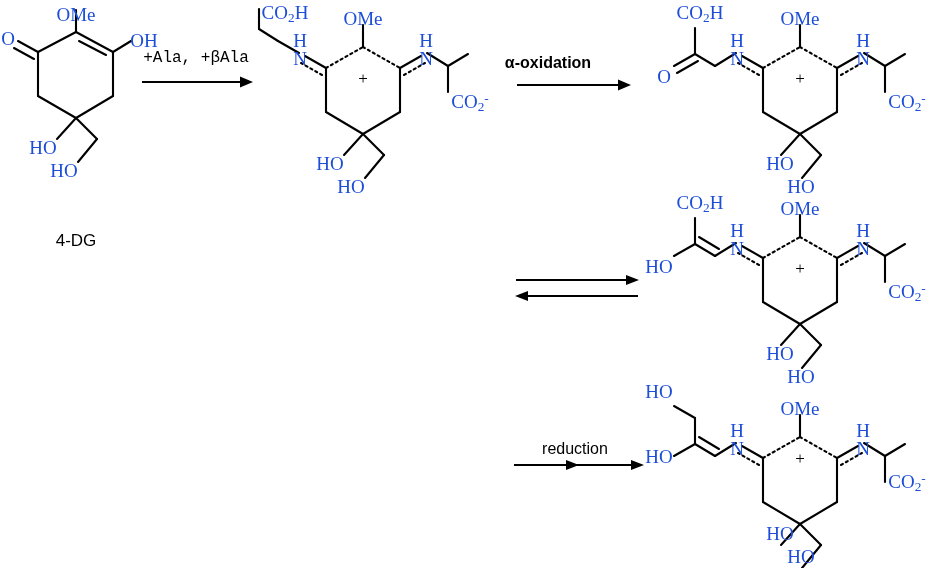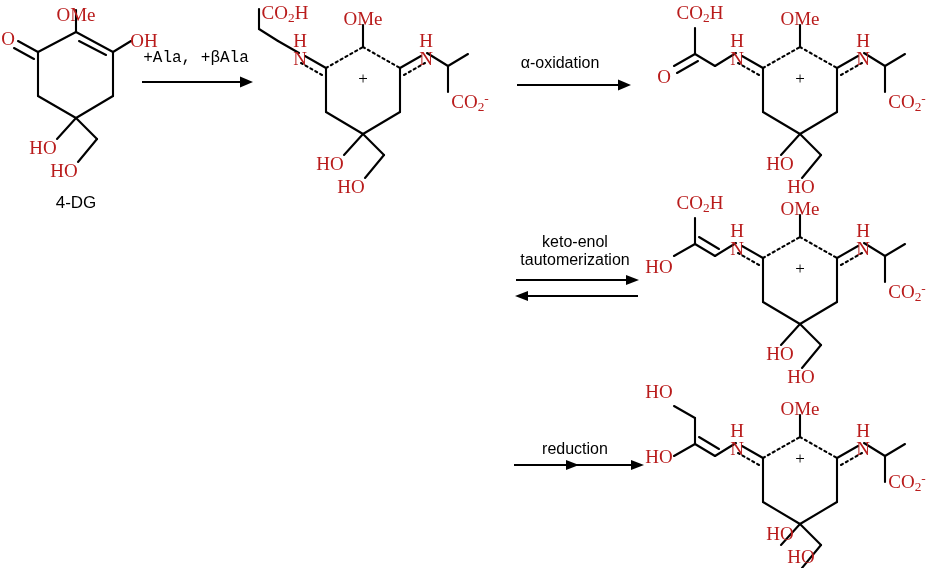--- a/index.html
+++ b/index.html
@@ -12,21 +12,21 @@
   svg.struct{position:absolute;overflow:visible;}
   .bond{stroke:#000;stroke-width:2.1;fill:none;stroke-linecap:round;stroke-linejoin:round;}
   .bond-dot{stroke:#000;stroke-width:2.1;fill:none;stroke-linecap:round;stroke-dasharray:2.2 3.4;}
   .arrow-line{stroke:#000;stroke-width:2.0;fill:none;}
   .arrow-head{fill:#000;}
   .lbl{
     position:absolute;
     font-family:"Liberation Serif", serif;
     font-size:19px;
     line-height:1;
-    color:#b91c1c;
+    color:#1d4ed8;
     white-space:nowrap;
   }
   .lbl.c{transform:translate(-50%,-50%);}
   .lbl sub{font-size:0.70em;vertical-align:-0.22em;}
   .lbl sup{font-size:0.70em;vertical-align:0.38em;}
   .rxn-label{
     position:absolute;
     font-family:"Liberation Sans", sans-serif;
     font-size:16px;
     line-height:1.12;
@@ -35,20 +35,21 @@
     white-space:pre-line;
     transform:translate(-50%,0);
   }
   .cmpd-name{
     position:absolute;
     font-family:"Liberation Sans", sans-serif;
     font-size:17px;
     color:#000;
     transform:translate(-50%,0);
     white-space:nowrap;
+    margin-top:38px;
   }
   .plus-charge{
     position:absolute;
     font-family:"Liberation Serif", serif;
     font-size:17px;
     transform:translate(-50%,-50%);
     color:#000;
   }
 </style>
 </head>
@@ -134,21 +135,21 @@
   <div class="lbl c" style="left:300px;top:58px;">N</div>
   <div class="lbl c" style="left:300px;top:40px;">H</div>
   <div class="lbl c" style="left:363px;top:18px;">OMe</div>
   <div class="plus-charge" style="left:363px;top:79px;">+</div>
   <div class="lbl c" style="left:426px;top:58px;">N</div>
   <div class="lbl c" style="left:426px;top:40px;">H</div>
   <div class="lbl c" style="left:470px;top:103px;"><span>CO<sub>2</sub><sup>-</sup></span></div>
   <div class="lbl c" style="left:330px;top:163px;">HO</div>
   <div class="lbl c" style="left:351px;top:186px;">HO</div>
 
-  <div class="rxn-label" style="left:560px;top:54px;">α-oxidation</div>
+  <div class="rxn-label" style="left:548px;top:54px;font-weight:bold;">α-oxidation</div>
   <svg class="struct" style="left:515px;top:75px;width:118px;height:20px;" viewBox="0 0 118 20">
     <path class="arrow-line" d="M2,10 L103,10"></path>
     <polygon class="arrow-head" points="103,4.5 116,10 103,15.5"></polygon>
   </svg>
 
   <svg class="struct" style="left:645px;top:0px;width:285px;height:200px;" viewBox="0 0 285 200">
 
     <path class="bond-dot" d="M118,68 L155,47"></path>
     <path class="bond-dot" d="M155,47 L192,68"></path>
     <path class="bond" d="M192,68 L192,112"></path>
@@ -185,22 +186,20 @@
   <div class="lbl c" style="left:737px;top:58px;">N</div>
   <div class="lbl c" style="left:737px;top:40px;">H</div>
   <div class="lbl c" style="left:800px;top:18px;">OMe</div>
   <div class="plus-charge" style="left:800px;top:79px;">+</div>
   <div class="lbl c" style="left:863px;top:58px;">N</div>
   <div class="lbl c" style="left:863px;top:40px;">H</div>
   <div class="lbl c" style="left:907px;top:103px;"><span>CO<sub>2</sub><sup>-</sup></span></div>
   <div class="lbl c" style="left:780px;top:163px;">HO</div>
   <div class="lbl c" style="left:801px;top:186px;">HO</div>
 
-  <div class="rxn-label" style="left:575px;top:233px;">keto-enol
-tautomerization</div>
   <svg class="struct" style="left:512px;top:272px;width:130px;height:34px;" viewBox="0 0 130 34">
     <path class="arrow-line" d="M4,8 L114,8"></path>
     <polygon class="arrow-head" points="114,3 127,8 114,13"></polygon>
     <path class="arrow-line" d="M126,24 L16,24"></path>
     <polygon class="arrow-head" points="16,19 3,24 16,29"></polygon>
   </svg>
 
   <svg class="struct" style="left:645px;top:190px;width:285px;height:190px;" viewBox="0 0 285 190">
     <path class="bond-dot" d="M118,68 L155,47"></path>
     <path class="bond-dot" d="M155,47 L192,68"></path>

